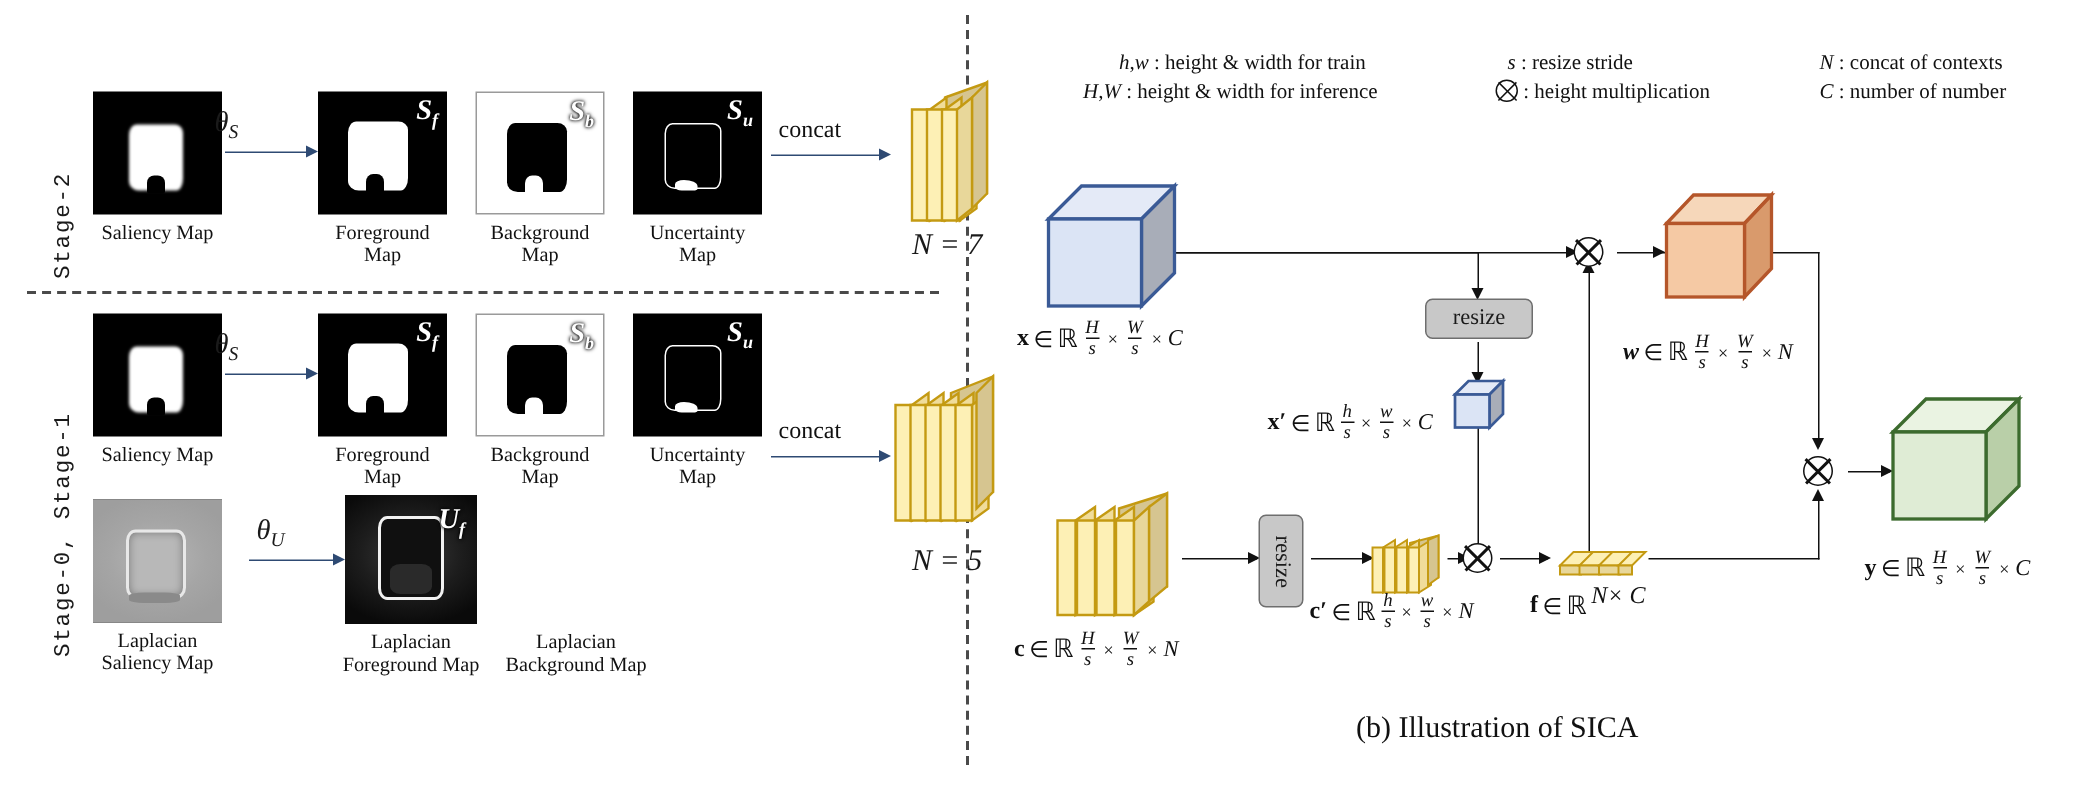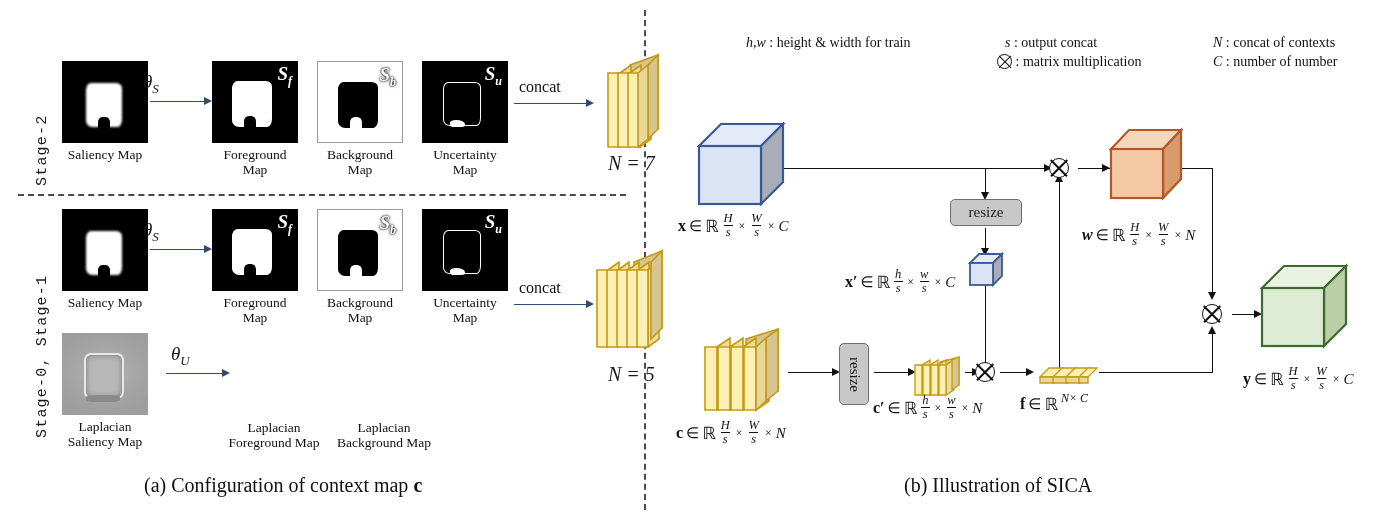--- a/index.html
+++ b/index.html
@@ -171,21 +171,21 @@
     font-style: italic;
     font-size: 12.5px;
     line-height: 1.02;
     position: relative;
     top: -1px;
   }
   .frac .num { padding: 0 2px; }
   .frac .den { padding: 0 2px; border-top: 1px solid #111; }
   .math .it { font-style: italic; }
   .math .times { font-size: 12px; padding: 0 1px; }
-  .sup-nc { font-size: 12px; font-style: italic; position: relative; top: -6px; }
+  .sup-nc { font-size: 16px; font-style: italic; position: relative; top: -6px; }
 
   
   .cube { position: absolute; }
   .cube svg { display:block; }
 
   
   .resize-box {
     position: absolute;
     background: #c8c8c8;
     border: 1.3px solid #6e6e6e;
@@ -393,20 +393,29 @@
   </div>
   <div class="tile-cap" style="left:50px; top:419px; width:110px;">Laplacian
 Saliency Map</div>
 
   <div class="theta" style="left:171px; top:343px;">
     <i>θ</i><sub>U</sub>
   </div>
   <div class="arrow-line" style="left:166px; top:373px; width:58px;"></div>
   <div class="arrow-head" style="left:222px; top:369px;"></div>
 
+  <div class="tile" style="left:230px; top:330px; width:88px; height:86px;">
+    <div class="lap-bg"></div>
+    <div style="position:absolute; left:22px; top:14px; width:44px; height:56px;
+                border-radius:14%; border:2.5px solid #f2f2f2; background:#101010;"></div>
+    <div style="position:absolute; left:30px; top:46px; width:28px; height:20px; background:#2a2a2a; border-radius:25%;"></div>
+    <div class="blob-label" style="right:8px; top:6px;">
+      <i>U</i><sub>f</sub>
+    </div>
+  </div>
   <div class="tile-cap" style="left:214px; top:420px; width:120px;">Laplacian
 Foreground Map</div>
 
   <div class="tile-cap" style="left:324px; top:420px; width:120px;">Laplacian
 Background Map</div>
 
   <div class="concat-label" style="left:519px; top:279px;">concat</div>
   <div class="arrow-line" style="left:514px; top:304px; width:74px;"></div>
   <div class="arrow-head" style="left:586px; top:300px;"></div>
 
@@ -426,26 +435,29 @@
         <polygon points="45,22 56,22 56,99 45,99" fill="#fdf0b5"></polygon>
       </g>
       <polygon points="59,14 70,3 70,80 59,91" fill="#d6c590" stroke="#c49a12" stroke-width="1.6"></polygon>
     </svg>
   </div>
   <div class="n-label" style="left:608px; top:363px;">N = 5</div>
 
   <div class="legend" style="left:746px; top:33px;text-align:right;">
     <i>h</i>,<i>w</i> <span>: height &amp; width for train</span>
   </div>
+  <div class="legend" style="left:722px; top:52px;">
+    <i>H</i>,<i>W</i> <span>: height &amp; width for inference</span>
+  </div>
   <div class="legend" style="left:1005px; top:33px;">
-    <i>s</i> <span>: output concat</span>
+    <i>s</i> <span>: resize stride</span>
   </div>
   <div class="legend" style="left:997px; top:52px;">
     <span class="matmul-inline"></span>
-    <span>: matrix multiplication</span>
+    <span>: height multiplication</span>
   </div>
   <div class="legend" style="left:1213px; top:33px;">
     <i>N</i> <span>: concat of contexts</span>
   </div>
   <div class="legend" style="left:1213px; top:52px;">
     <i>C</i> <span>: number of number</span>
   </div>
 
   <div class="bline h" style="left:777px; top:168px; width:209px;"></div>
   <div class="bline v" style="left:985px; top:168px; height:30px;"></div>
@@ -676,18 +688,15 @@
       <span class="sup-nc">N× C</span>
   </div>
 
   <div class="resize-box" style="left:950px; top:199px; width:72px; height:27px;">
     <span>resize</span>
   </div>
   <div class="resize-box vert" style="left:839px; top:343px; width:30px; height:62px;">
     <span>resize</span>
   </div>
 
-  <div class="caption" style="left:144px; top:474px;">
-    <span>(a) Configuration of context map </span><b>c</b>
-  </div>
   <div class="caption" style="left:904px; top:474px;">(b) Illustration of SICA</div>
 
 </div>
 
 </body></html>

